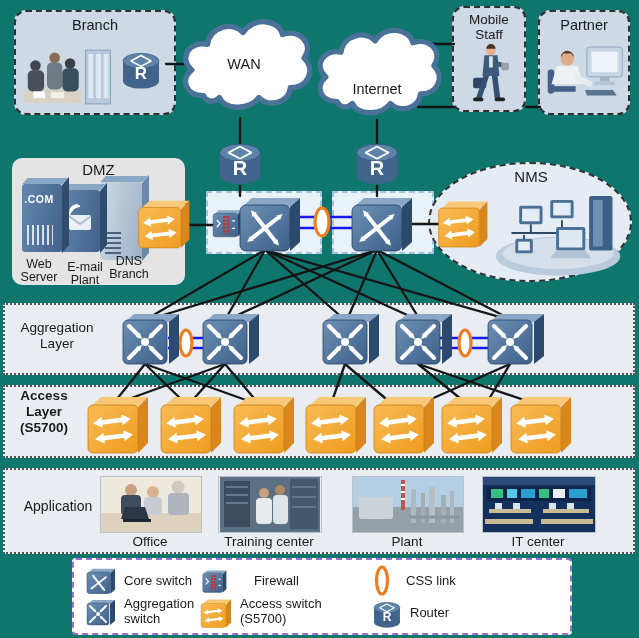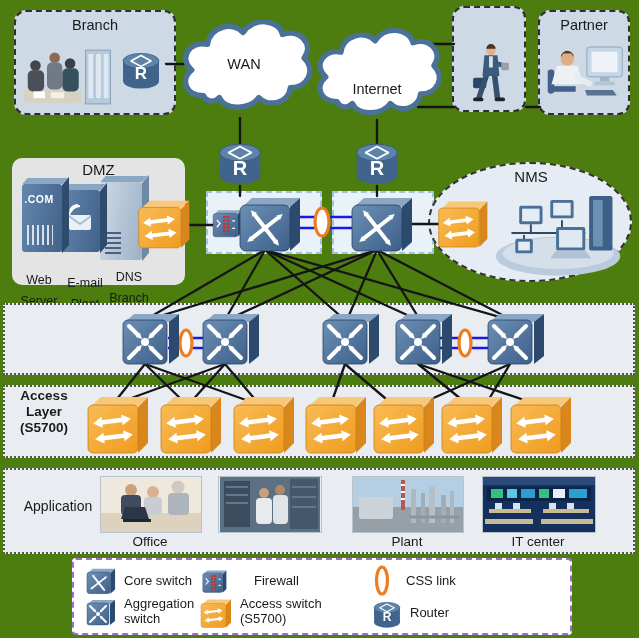--- a/index.html
+++ b/index.html
@@ -1,38 +1,38 @@
 <!DOCTYPE html>
 <html><head>
 <meta charset="utf-8">
 <style>
   html,body{margin:0;padding:0;background:#fff;}
   body{width:639px;height:638px;font-family:"Liberation Sans",sans-serif;color:#1a1a1a;}
-  #canvas{position:relative;width:639px;height:638px;background:#4d7c0f;overflow:hidden;}
+  #canvas{position:relative;width:639px;height:638px;background:#0f766e;overflow:hidden;}
   .abs{position:absolute;}
   .bg{z-index:1;}
   .lines{z-index:2;pointer-events:none;}
   .fg{z-index:3;}
   .node-box{background:#cdd9e4;border:2px dashed #2f2f2f;border-radius:12px;}
   .band{left:3px;width:628px;background:#e9edf2;border:2px dotted #555;}
   .grp{background:#e9f1f9;border:2px dashed #a5c1dc;}
   .lbl{text-align:center;color:#1a1a1a;}
   .f14{font-size:14.5px;} .f13{font-size:13.5px;line-height:16px;} .f15{font-size:15px;}
   .bold{font-weight:bold;}
   .cap{font-size:13.5px;text-align:center;}
   .router .rl{position:absolute;left:0;right:0;text-align:center;color:#fff;font-weight:bold;line-height:1;}
   .srv{position:absolute;border-radius:3px;background:linear-gradient(100deg,#6487ae,#41628a);}
   .srv .s-top{position:absolute;left:3px;top:-6px;width:100%;height:6px;background:#8ba7c6;transform:skewX(-40deg);}
   .srv .s-side{position:absolute;right:-7px;top:-3px;width:7px;height:100%;background:#2f4c6c;transform:skewY(-50deg);}
   .srv-light{background:linear-gradient(100deg,#cfdae6,#9db1c6);}
   .srv-light .s-side{background:#6d89a8;}
   .srv-badge{position:absolute;top:9px;left:0;right:6px;text-align:center;color:#fff;font-size:10.5px;font-weight:bold;letter-spacing:.5px;}
   .srv-grille{position:absolute;left:5px;right:9px;bottom:7px;height:20px;background:repeating-linear-gradient(90deg,#e8eef4 0 2px,rgba(0,0,0,0) 2px 5px);opacity:.9;}
   .dns-slots{position:absolute;left:5px;bottom:6px;width:16px;height:22px;background:repeating-linear-gradient(0deg,#48617e 0 2px,rgba(0,0,0,0) 2px 5px);}
-  .srv-lbl{position:absolute;font-size:12.5px;line-height:21px;text-align:center;margin-top:12px;}
+  .srv-lbl{position:absolute;font-size:12.5px;line-height:13px;text-align:center;}
   .legend-box{background:#fff;border:2px dashed #9a6fd0;border-radius:4px;}
   .leg-lbl{position:absolute;font-size:13px;line-height:15px;}
   .nms-ell{background:#e6ecf3;border:2px dashed #333;border-radius:50%;}
   .photo{border:1px solid #b8c2cc;}
 </style>
 </head>
 <body>
 
 <svg width="0" height="0" style="position:absolute">
 <defs>
@@ -270,20 +270,21 @@
       </svg>
     <span class="abs router" style="left:102px;top:38px;width:46px;height:42px">
       <svg width="46" height="42" viewBox="0 0 64 58">
           <use href="#sym-router"></use>
         </svg>
       <b class="rl" style="top:15px;font-size:17px">R</b>
     </span>
   </div>
 
   <div class="abs bg node-box" style="left:452px;top:6px;width:70px;height:102px">
+    <div class="lbl" style="padding-top:4px;font-size:13.5px;line-height:15px">Mobile Staff</div>
     <svg class="abs" style="left:15px;top:36px" width="42" height="62" viewBox="0 0 44 66">
         <use href="#sym-mobile-art"></use>
       </svg>
   </div>
 
   <div class="abs bg node-box" style="left:538px;top:10px;width:88px;height:101px">
     <div class="lbl f14" style="padding-top:5px">Partner</div>
     <svg class="abs" style="left:4px;top:32px" width="82px" height="62" viewBox="0 0 88 64">
         <use href="#sym-partner-art"></use>
       </svg>
@@ -441,20 +442,21 @@
     </svg>
 
   <div class="abs fg lbl f15" style="left:501px;top:168px;width:60px">NMS</div>
   <svg class="abs fg" style="left:437px;top:199px" width="52" height="49" viewBox="0 0 64 60">
       <use href="#sym-access"></use>
     </svg>
   <svg class="abs fg" style="left:492px;top:184px" width="136" height="94" viewBox="0 0 140 96">
       <use href="#sym-nms"></use>
     </svg>
 
+  <div class="abs fg lbl f13" style="left:7px;top:320px;width:100px">Aggregation Layer</div>
   <svg class="abs fg" style="left:121px;top:312px" width="60" height="56" viewBox="0 0 60 56">
       <use href="#sym-agg"></use>
     </svg>
   <svg class="abs fg" style="left:201px;top:312px" width="60" height="56" viewBox="0 0 60 56">
       <use href="#sym-agg"></use>
     </svg>
   <svg class="abs fg" style="left:321px;top:312px" width="60" height="56" viewBox="0 0 60 56">
       <use href="#sym-agg"></use>
     </svg>
   <svg class="abs fg" style="left:394px;top:312px" width="60" height="56" viewBox="0 0 60 56">
@@ -494,16 +496,17 @@
   <svg class="abs fg photo" style="left:218px;top:476px" width="102" height="55" viewBox="0 0 100 55">
       <use href="#sym-photo-training"></use>
     </svg>
   <svg class="abs fg photo" style="left:352px;top:476px" width="110" height="55" viewBox="0 0 110 55">
       <use href="#sym-photo-plant"></use>
     </svg>
   <svg class="abs fg photo" style="left:482px;top:476px" width="112" height="55" viewBox="0 0 112 55">
       <use href="#sym-photo-it"></use>
     </svg>
   <div class="abs fg cap" style="left:95px;top:534px;width:110px">Office</div>
+  <div class="abs fg cap" style="left:203px;top:534px;width:132px">Training center</div>
   <div class="abs fg cap" style="left:347px;top:534px;width:120px">Plant</div>
   <div class="abs fg cap" style="left:477px;top:534px;width:122px">IT center</div>
 
 </div>
 
 </body></html>

